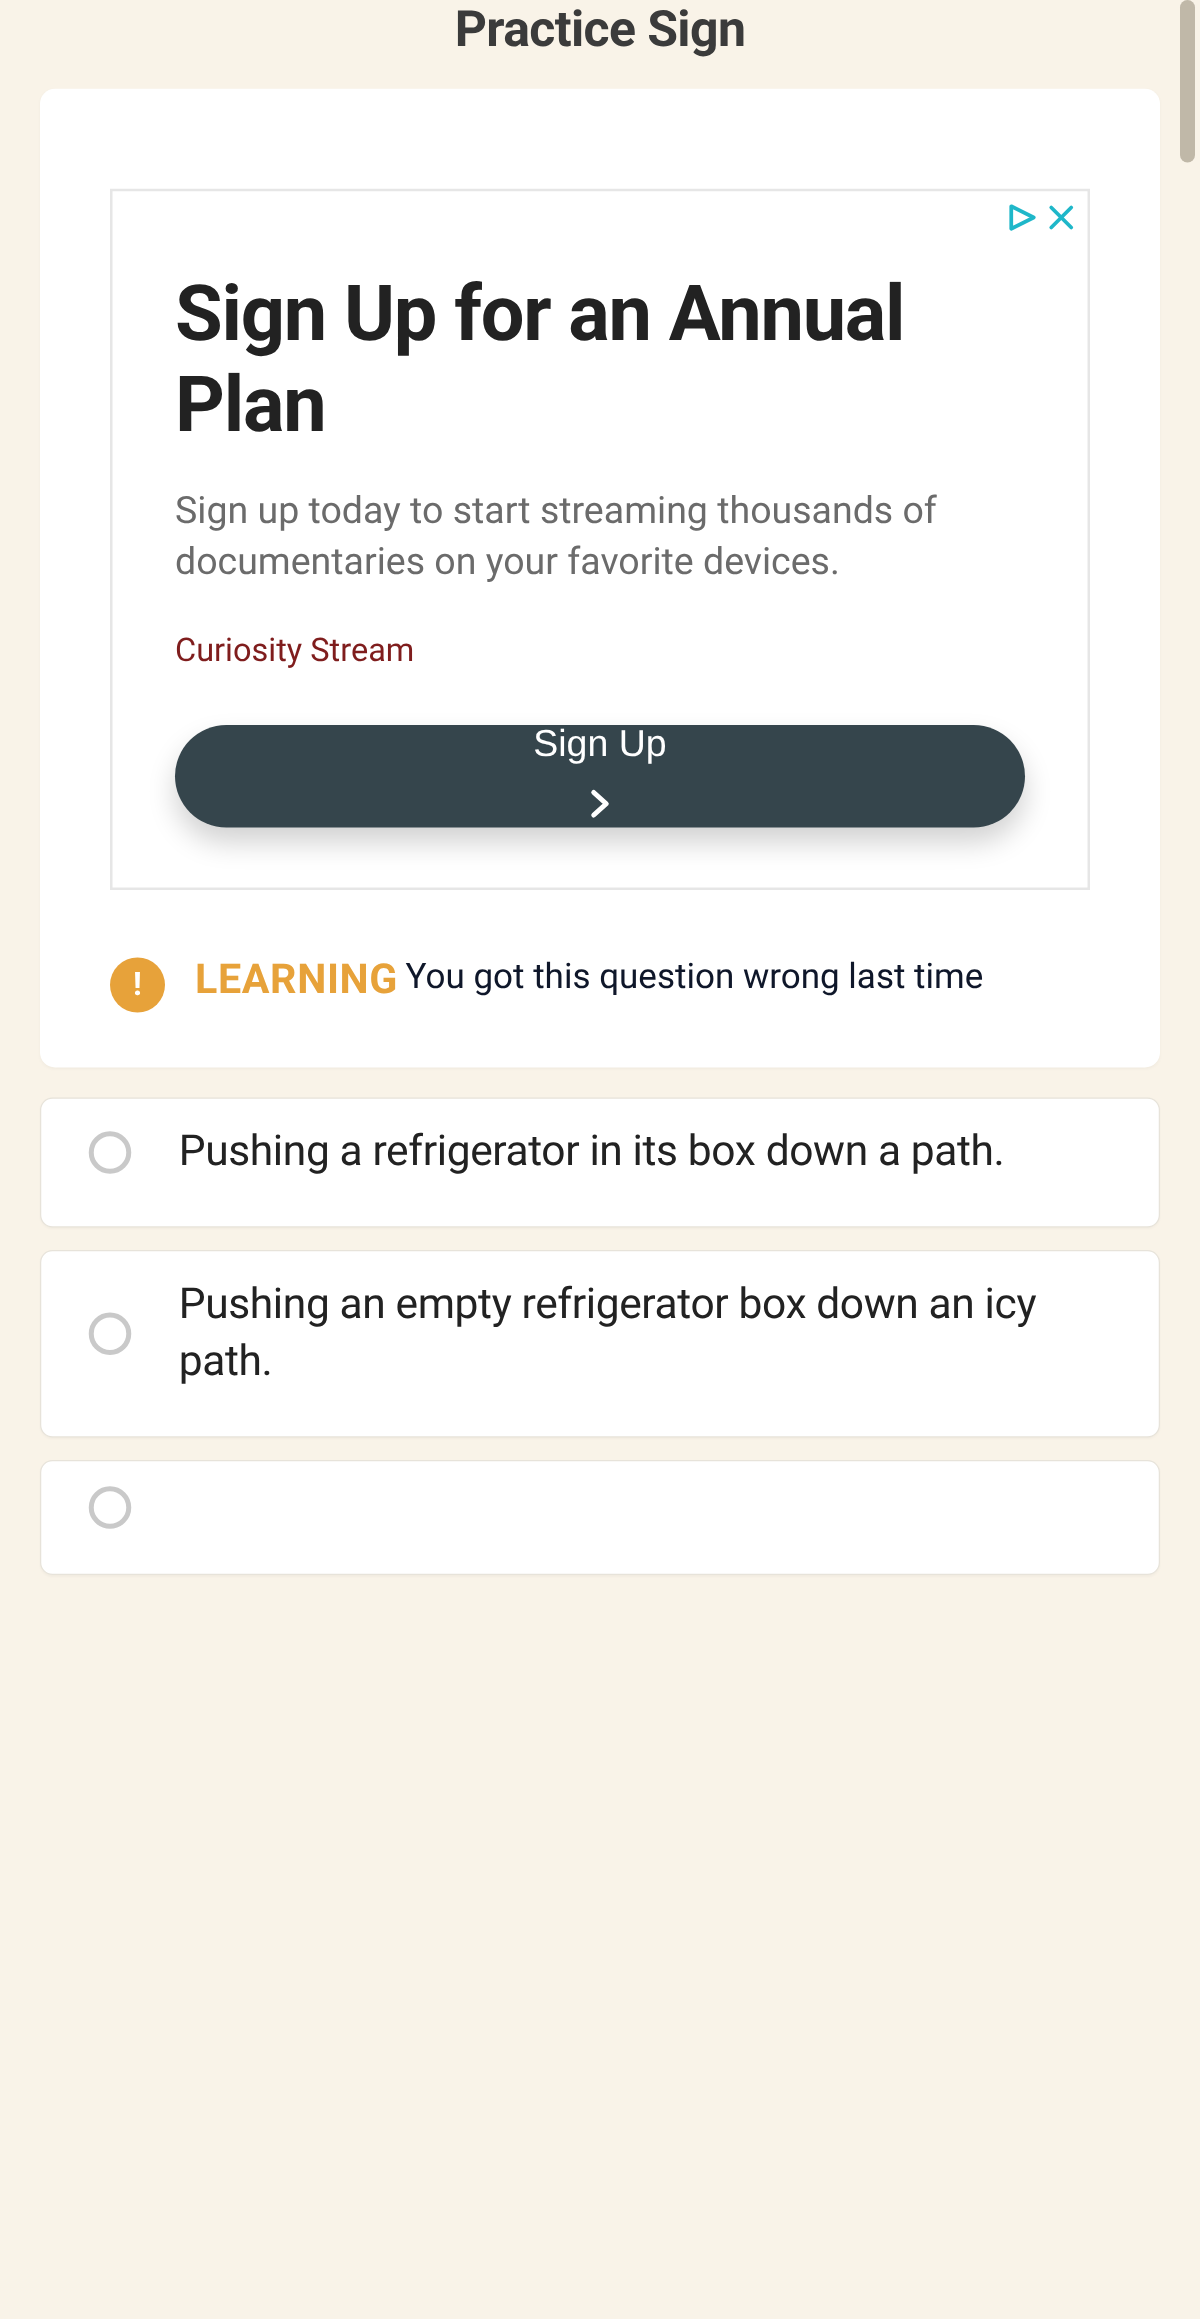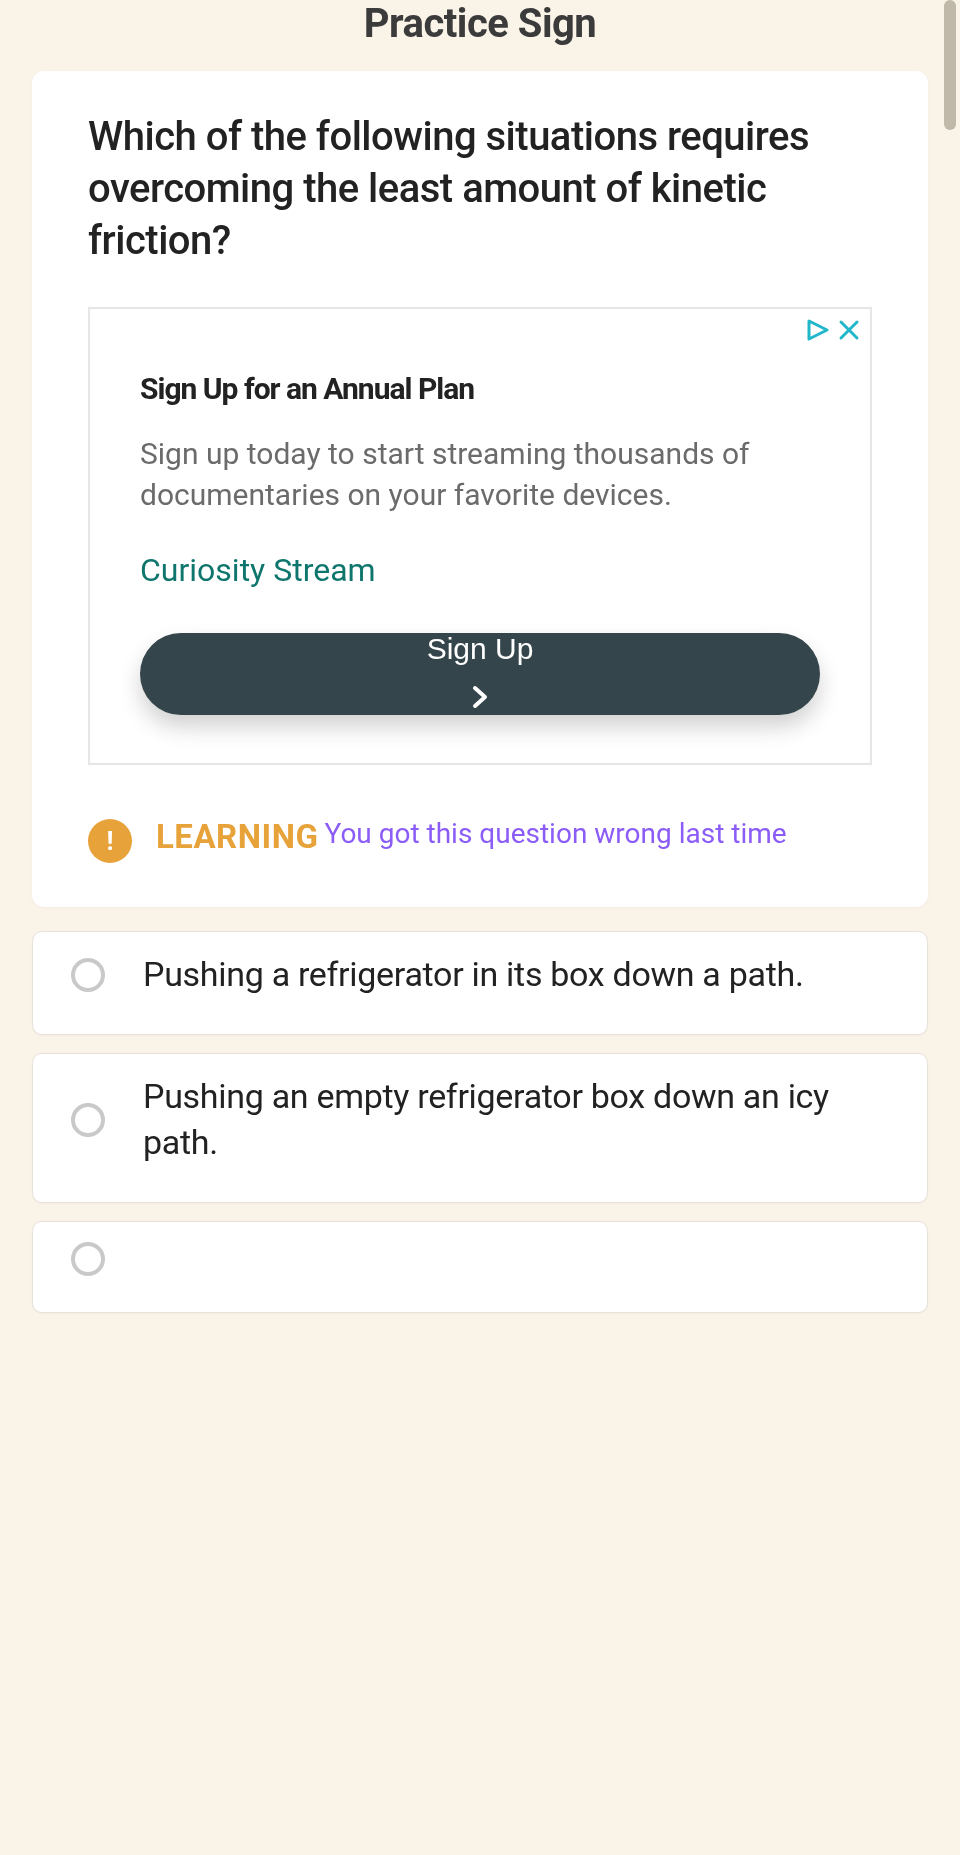--- a/index.html
+++ b/index.html
@@ -46,36 +46,36 @@
   .ad-corner {
     position: absolute;
     top: 10px;
     right: 10px;
     display: flex;
     align-items: center;
     gap: 8px;
   }
   .ad-corner svg { display: block; }
   .ad-headline {
-    font-size: 30px;
+    font-size: 62px;
     font-weight: 700;
     color: #222;
     letter-spacing: -1px;
     margin-bottom: 28px;
   }
   .ad-body {
     font-size: 30px;
     color: #6b6b6b;
     line-height: 1.35;
     margin-bottom: 36px;
     max-width: 95%;
   }
   .ad-brand {
-    font-size: 32px;
-    color: #0f766e;
+    font-size: 26px;
+    color: #7f1d1d;
     margin-bottom: 44px;
   }
   .ad-cta {
     display: flex;
     align-items: center;
     justify-content: center;
     gap: 16px;
     background: #35454c;
     color: #fff;
     font-size: 30px;
@@ -109,21 +109,21 @@
   }
   .learning-text { display: flex; gap: 6px; }
   .learning-title {
     font-size: 33px;
     font-weight: 700;
     color: #e7a23a;
     letter-spacing: 0.5px;
   }
   .learning-sub {
     font-size: 28px;
-    color: #8b5cf6;
+    color: #0f172a;
   }
   .answers { margin: 0 32px 24px 32px; display: flex; flex-direction: column; gap: 18px; }
   .answer {
     background: #fff;
     border: 1px solid #e7e3da;
     border-radius: 10px;
     padding: 20px 48px 36px 38px;
     display: flex;
     align-items: center;
     gap: 38px;
@@ -151,21 +151,20 @@
   }
 </style>
 </head>
 <body>
 
 <div class="scrollbar"></div>
 
 <h1 class="page-title">Practice Sign</h1>
 
 <div class="card question-card">
-  <div class="question-text">Which of the following situations requires overcoming the least amount of kinetic friction?</div>
 
   <div class="ad-box">
     <div class="ad-corner">
       <span>
         <svg width="24" height="22" viewBox="0 0 24 22" fill="none">
           <polygon points="3,2 21,11 3,20" fill="none" stroke="#1fb7c9" stroke-width="3" stroke-linejoin="round"></polygon>
         </svg>
       </span>
       <span>
         <svg width="22" height="22" viewBox="0 0 22 22">

